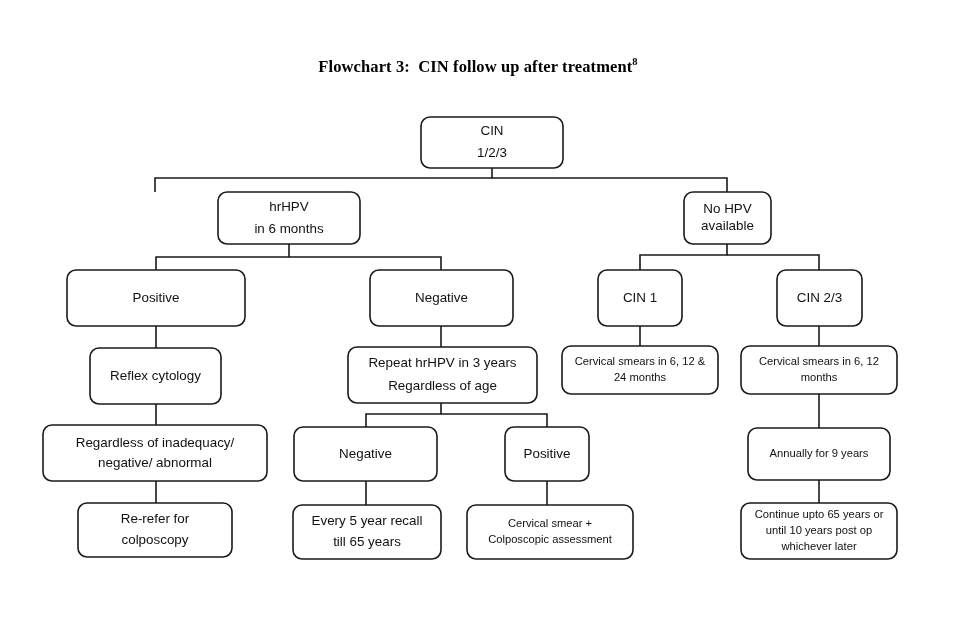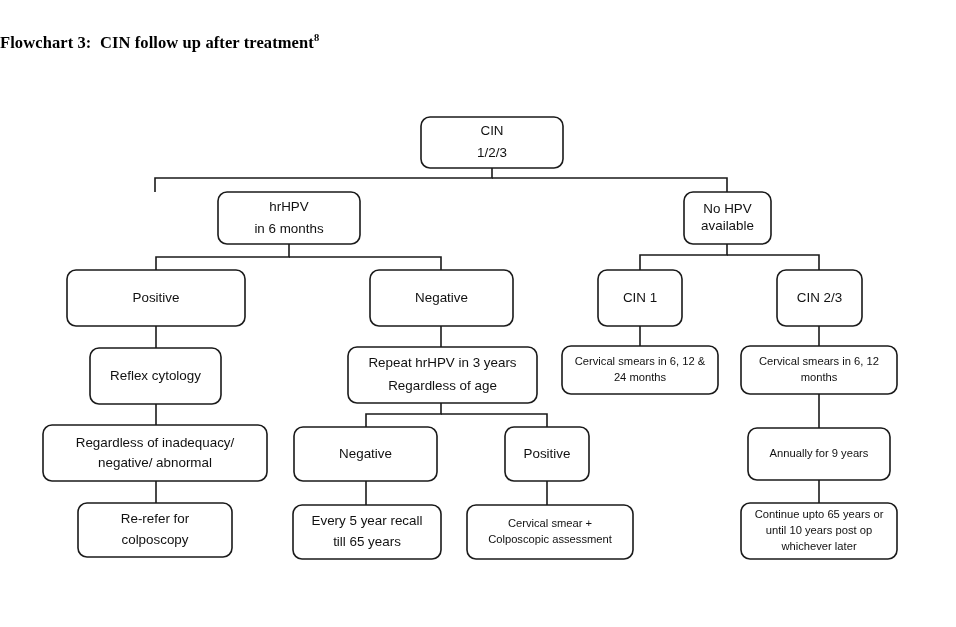--- a/index.html
+++ b/index.html
@@ -16,23 +16,24 @@
     position: relative;
   }
   #flowchart-page {
     position: relative;
     width: 956px;
     height: 627px;
     background: #ffffff;
   }
   #chart-title {
     position: absolute;
-    top: 32px;
+    top: 56px;
     left: 0;
     width: 956px;
+    text-align: center;
     font-family: "Liberation Serif", "DejaVu Serif", serif;
     font-weight: bold;
     font-size: 16.5px;
     letter-spacing: 0.1px;
     color: #000000;
     white-space: pre;
   }
   #chart-title .sup {
     font-size: 10.5px;
     vertical-align: super;

